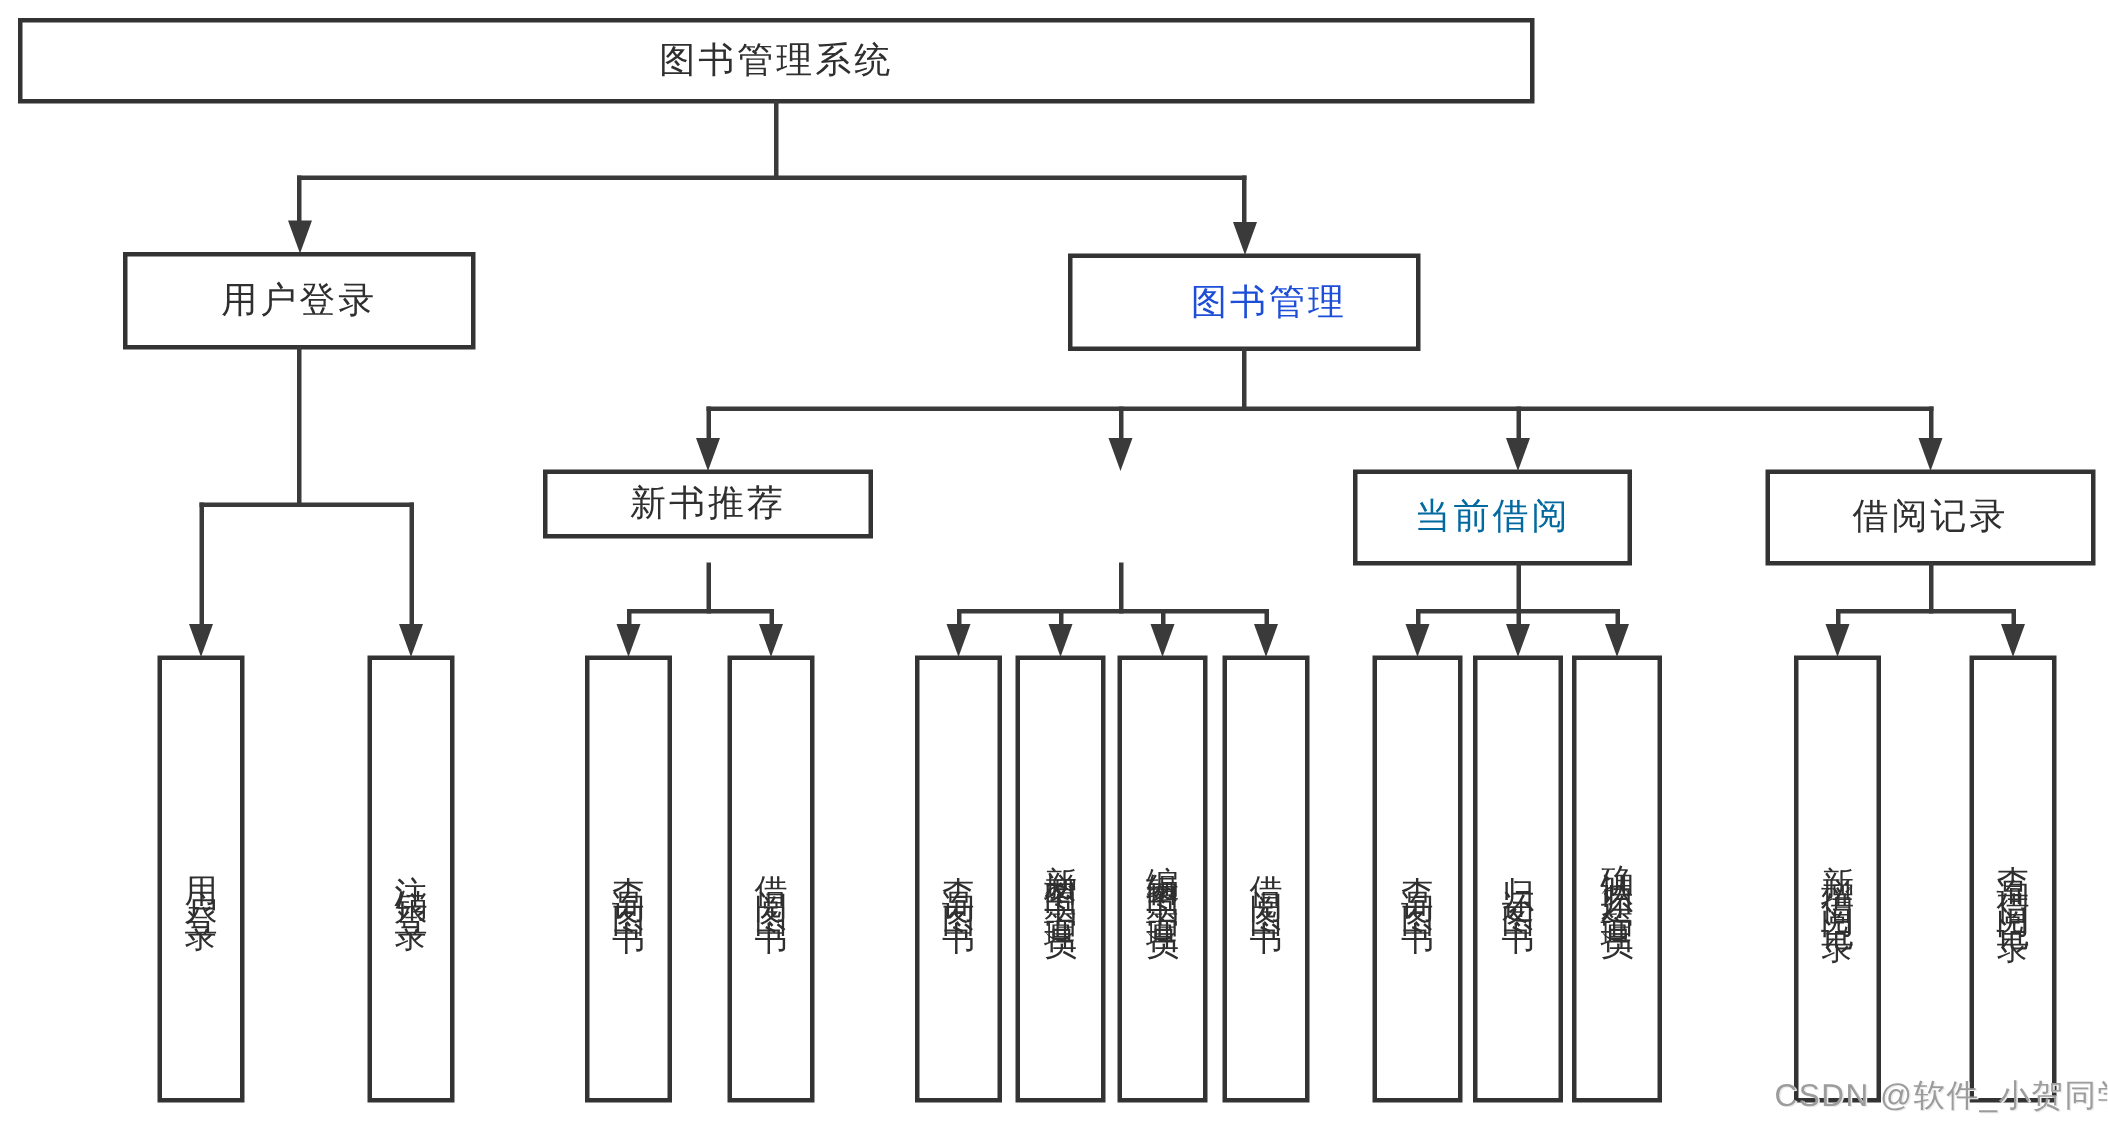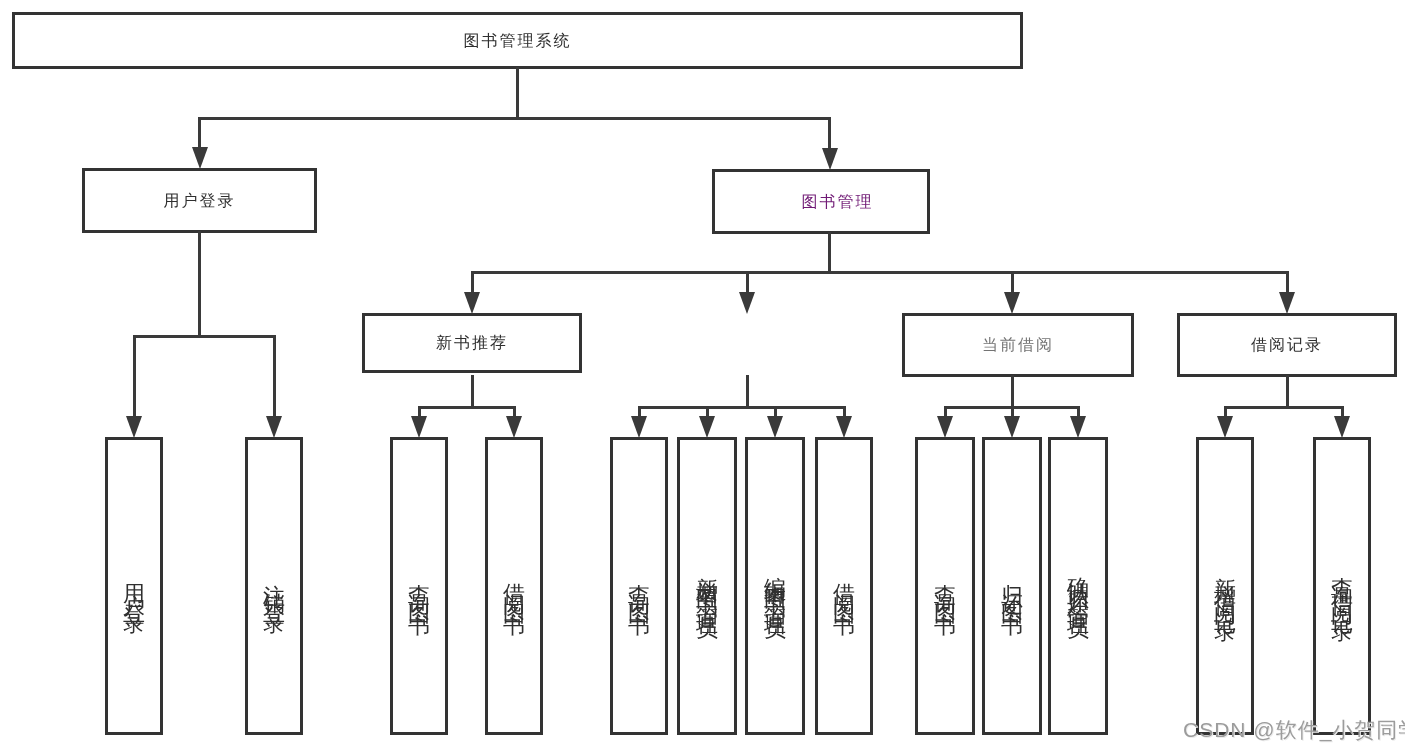--- a/index.html
+++ b/index.html
@@ -16,21 +16,21 @@
     position:absolute;
     box-sizing:border-box;
     border:3px solid #333333;
     background:#ffffff;
     display:flex;
     align-items:center;
     justify-content:center;
     color:#2f2f2f;
   }
   .node.h span {
-    font-size:16px;
+    font-size:24px;
     letter-spacing:2px;
     white-space:nowrap;
     line-height:1;
   }
   .node.v span {
     writing-mode:vertical-rl;
     text-orientation:mixed;
     font-size:22px;
     line-height:1;
     white-space:nowrap;
@@ -60,27 +60,27 @@
 <body>
 
 <div id="stage" style="background: rgb(255, 255, 255);">
   <div class="watermark" style="left: 1183px; top: 716px; color: rgb(156, 156, 156);">CSDN @软件_小贺同学</div>
 <div class="node h" style="left: 12px; top: 12px; width: 1011px; height: 57px; border-color: rgb(51, 51, 51); color: rgb(47, 47, 47);">
       <span>图书管理系统</span>
     </div>
     <div class="node h" style="left: 82px; top: 168px; width: 235px; height: 65px; border-color: rgb(51, 51, 51); color: rgb(47, 47, 47);">
       <span>用户登录</span>
     </div>
-    <div class="node h" style="left: 712px; top: 169px; width: 218px; height: 65px; border-color: rgb(51, 51, 51); color: #701a75; padding-left: 33px;">
+    <div class="node h" style="left: 712px; top: 169px; width: 235px; height: 65px; border-color: rgb(51, 51, 51); color: #1d4ed8; padding-left: 33px;">
       <span>图书管理</span>
     </div>
-    <div class="node h" style="left: 362px; top: 313px; width: 220px; height: 60px; border-color: rgb(51, 51, 51); color: rgb(47, 47, 47);">
+    <div class="node h" style="left: 362px; top: 313px; width: 220px; height: 46px; border-color: rgb(51, 51, 51); color: rgb(47, 47, 47);">
       <span>新书推荐</span>
     </div>
-    <div class="node h" style="left: 902px; top: 313px; width: 232px; height: 64px; border-color: rgb(51, 51, 51); color: #737373; text-align: right;">
+    <div class="node h" style="left: 902px; top: 313px; width: 186px; height: 64px; border-color: rgb(51, 51, 51); color: #0369a1; text-align: right;">
       <span>当前借阅</span>
     </div>
     <div class="node h" style="left: 1177px; top: 313px; width: 220px; height: 64px; border-color: rgb(51, 51, 51); color: rgb(47, 47, 47);">
       <span>借阅记录</span>
     </div>
     <div class="node v" style="left: 105px; top: 437px; width: 58px; height: 298px; border-color: rgb(51, 51, 51); color: rgb(47, 47, 47);">
       <span style="letter-spacing: 10px;">用户登录</span>
     </div>
     <div class="node v" style="left: 245px; top: 437px; width: 58px; height: 298px; border-color: rgb(51, 51, 51); color: rgb(47, 47, 47);">
       <span style="letter-spacing: 10px;">注销登录</span>

